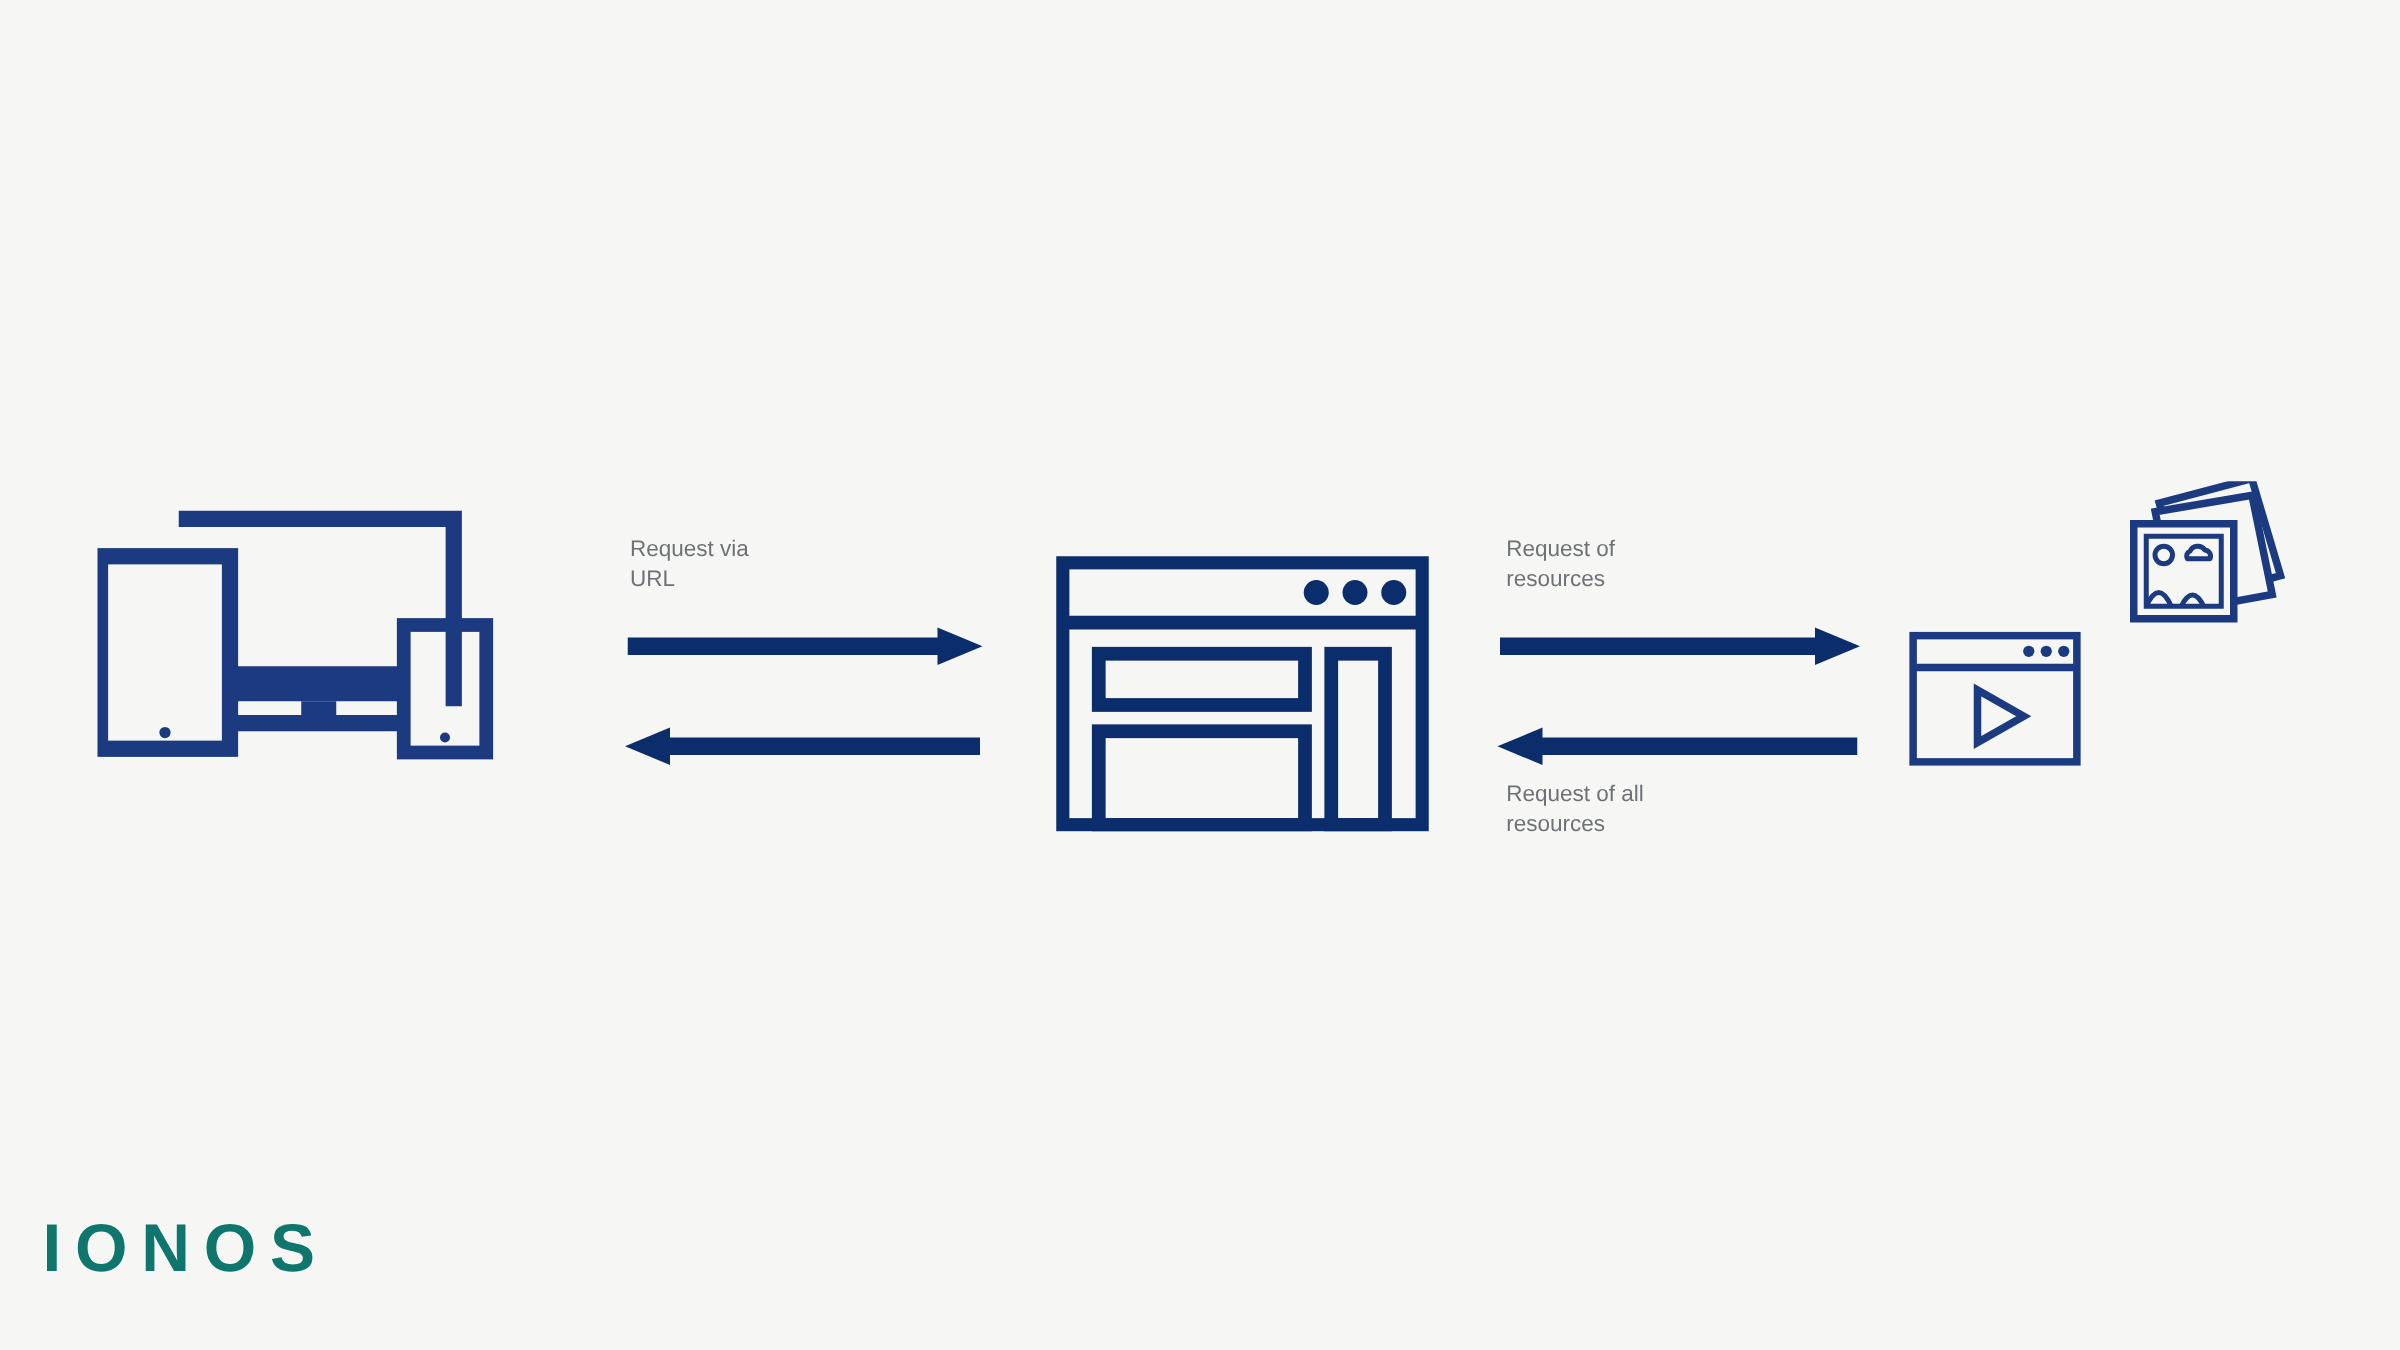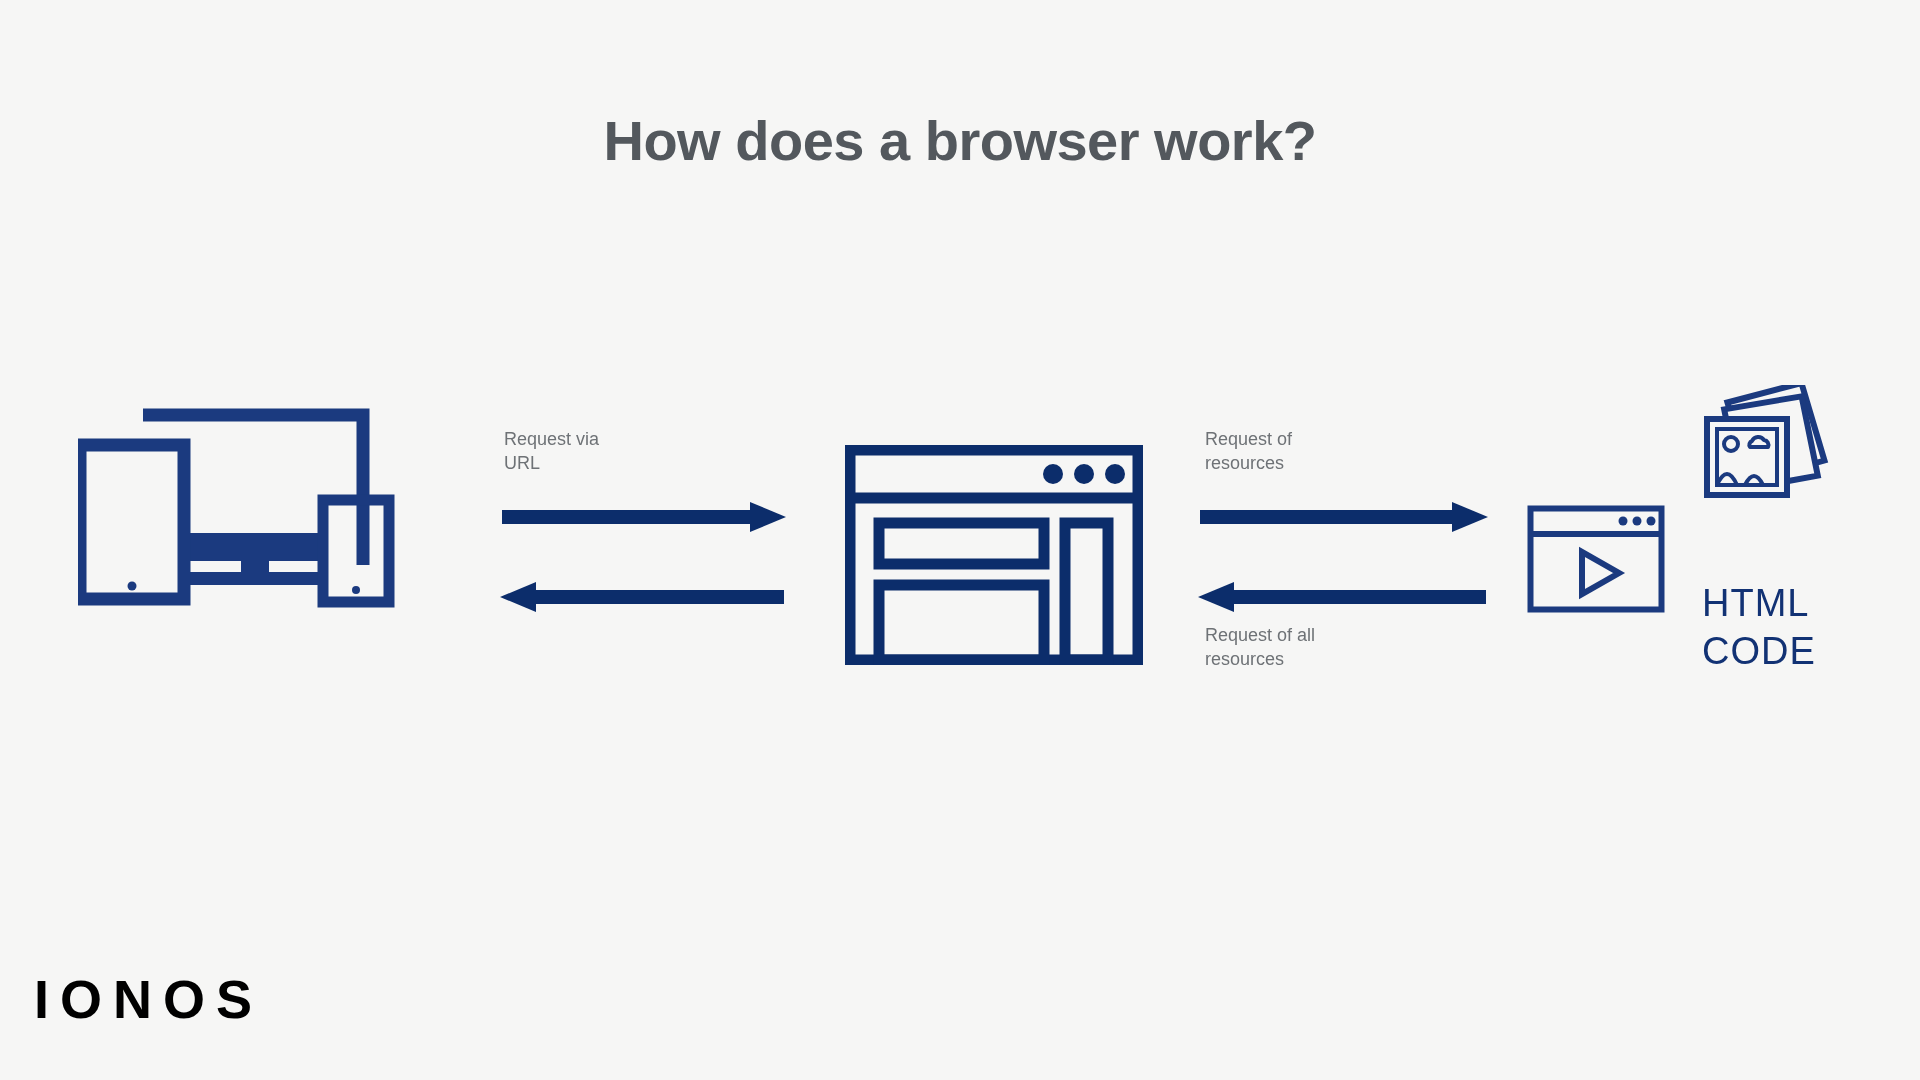--- a/index.html
+++ b/index.html
@@ -63,30 +63,29 @@
   }
 
   
   .logo {
     position: absolute;
     left: 34px;
     top: 972px;
     font-size: 54px;
     font-weight: bold;
     letter-spacing: 11px;
-    color: #000000;
+    color: #0f766e;
     line-height: 1;
   }
 </style>
 </head>
 <body>
 
 <div class="stage">
 
-  <div class="page-title">How does a browser work?</div>
 
   <div class="icon-box" style="left:78px; top:400px; width:340px; height:220px;">
     <svg width="340" height="220" viewBox="0 0 340 220" xmlns="http://www.w3.org/2000/svg">
 
       <path d="M65 15 H285 V165" fill="none" stroke="#1b3a7f" stroke-width="13"></path>
 
       <rect x="110" y="133" width="135" height="28" fill="#1b3a7f"></rect>
 
       <rect x="163" y="161" width="28" height="18" fill="#1b3a7f"></rect>
 
@@ -181,18 +180,16 @@
 
       <circle cx="31" cy="59" r="7" fill="none" stroke="#1b3a7f" stroke-width="4"></circle>
 
       <path d="M50 62 h18 a5 5 0 0 0 -4 -7 a7 7 0 0 0 -12 1 a4 4 0 0 0 -2 6 z" fill="none" stroke="#1b3a7f" stroke-width="4" stroke-linejoin="round"></path>
 
       <path d="M17 100 q10 -22 20 0" fill="none" stroke="#1b3a7f" stroke-width="4"></path>
       <path d="M45 100 q9 -18 18 0" fill="none" stroke="#1b3a7f" stroke-width="4"></path>
     </svg>
   </div>
 
-  <div class="code-caption" style="left:1702px; top:580px; width:200px;">HTML
-CODE</div>
 
   <div class="logo">IONOS</div>
 
 </div>
 
 </body></html>

